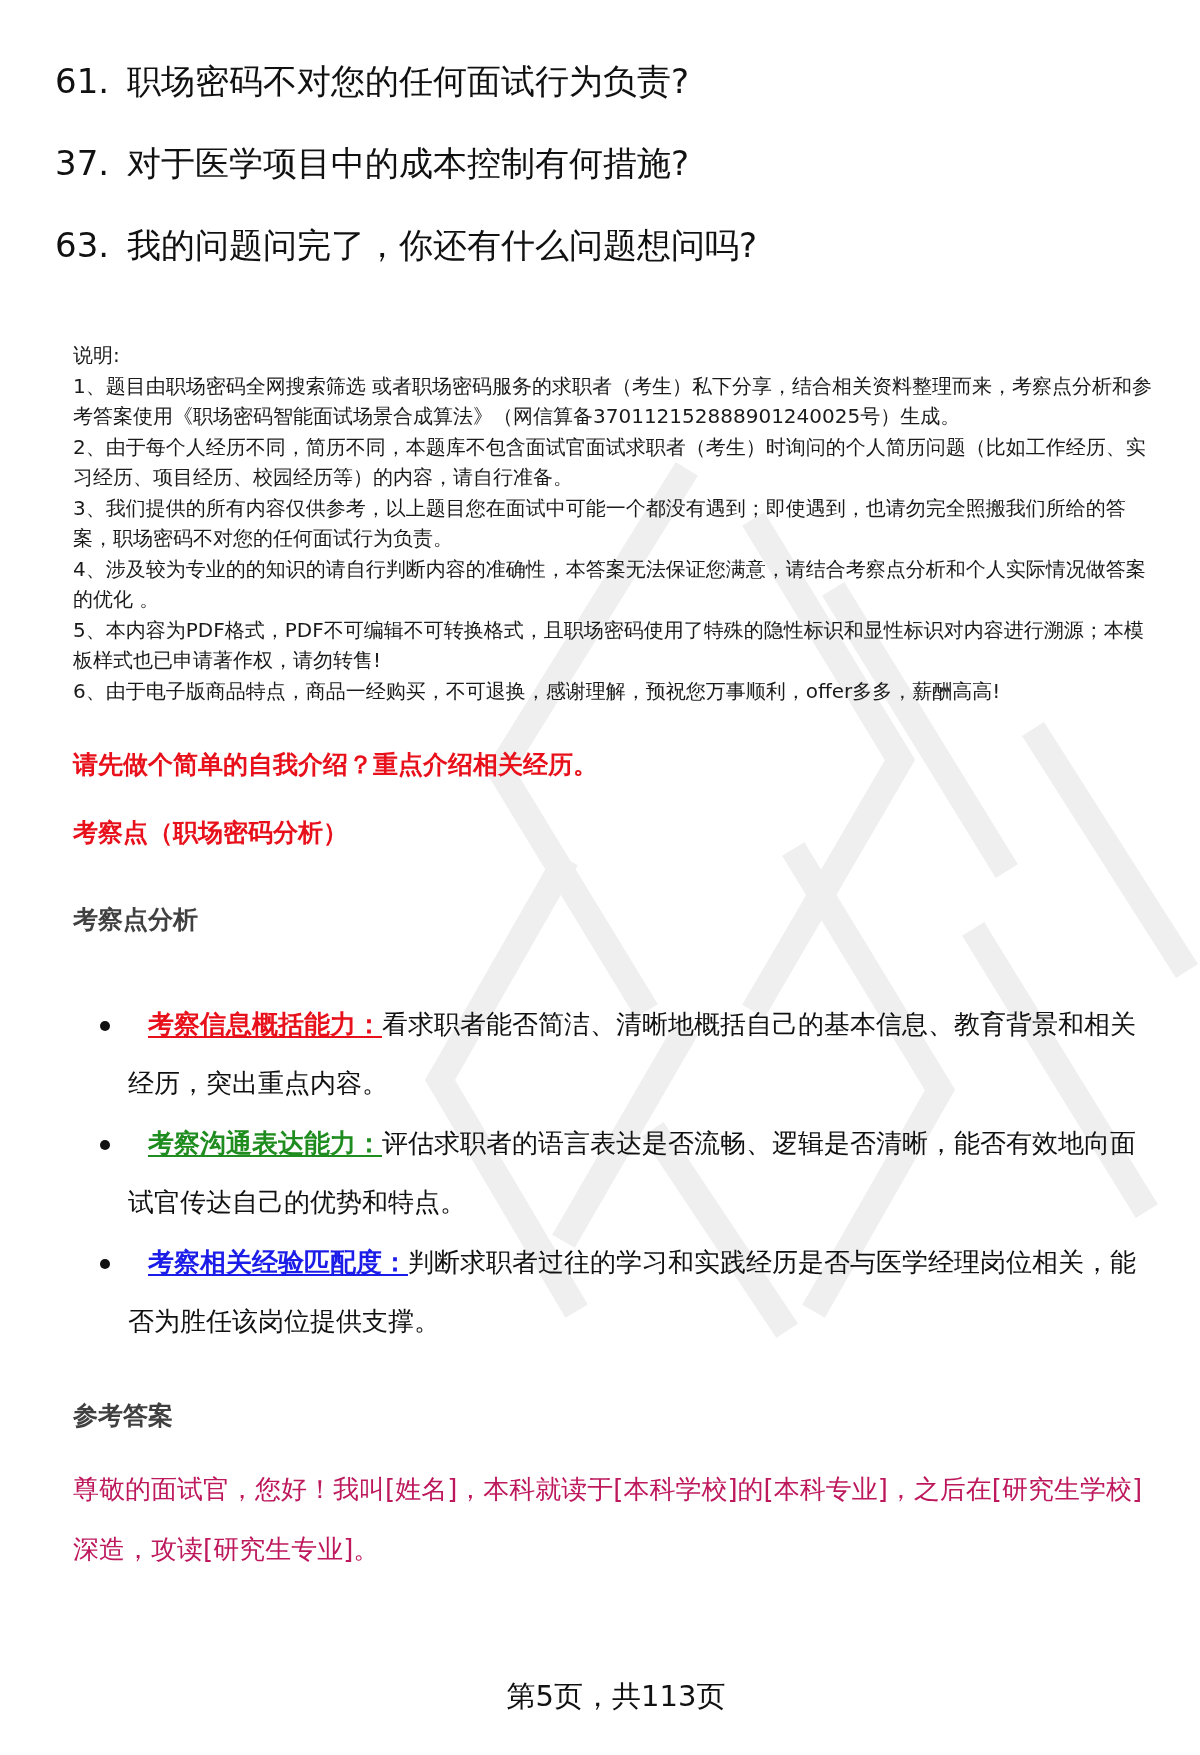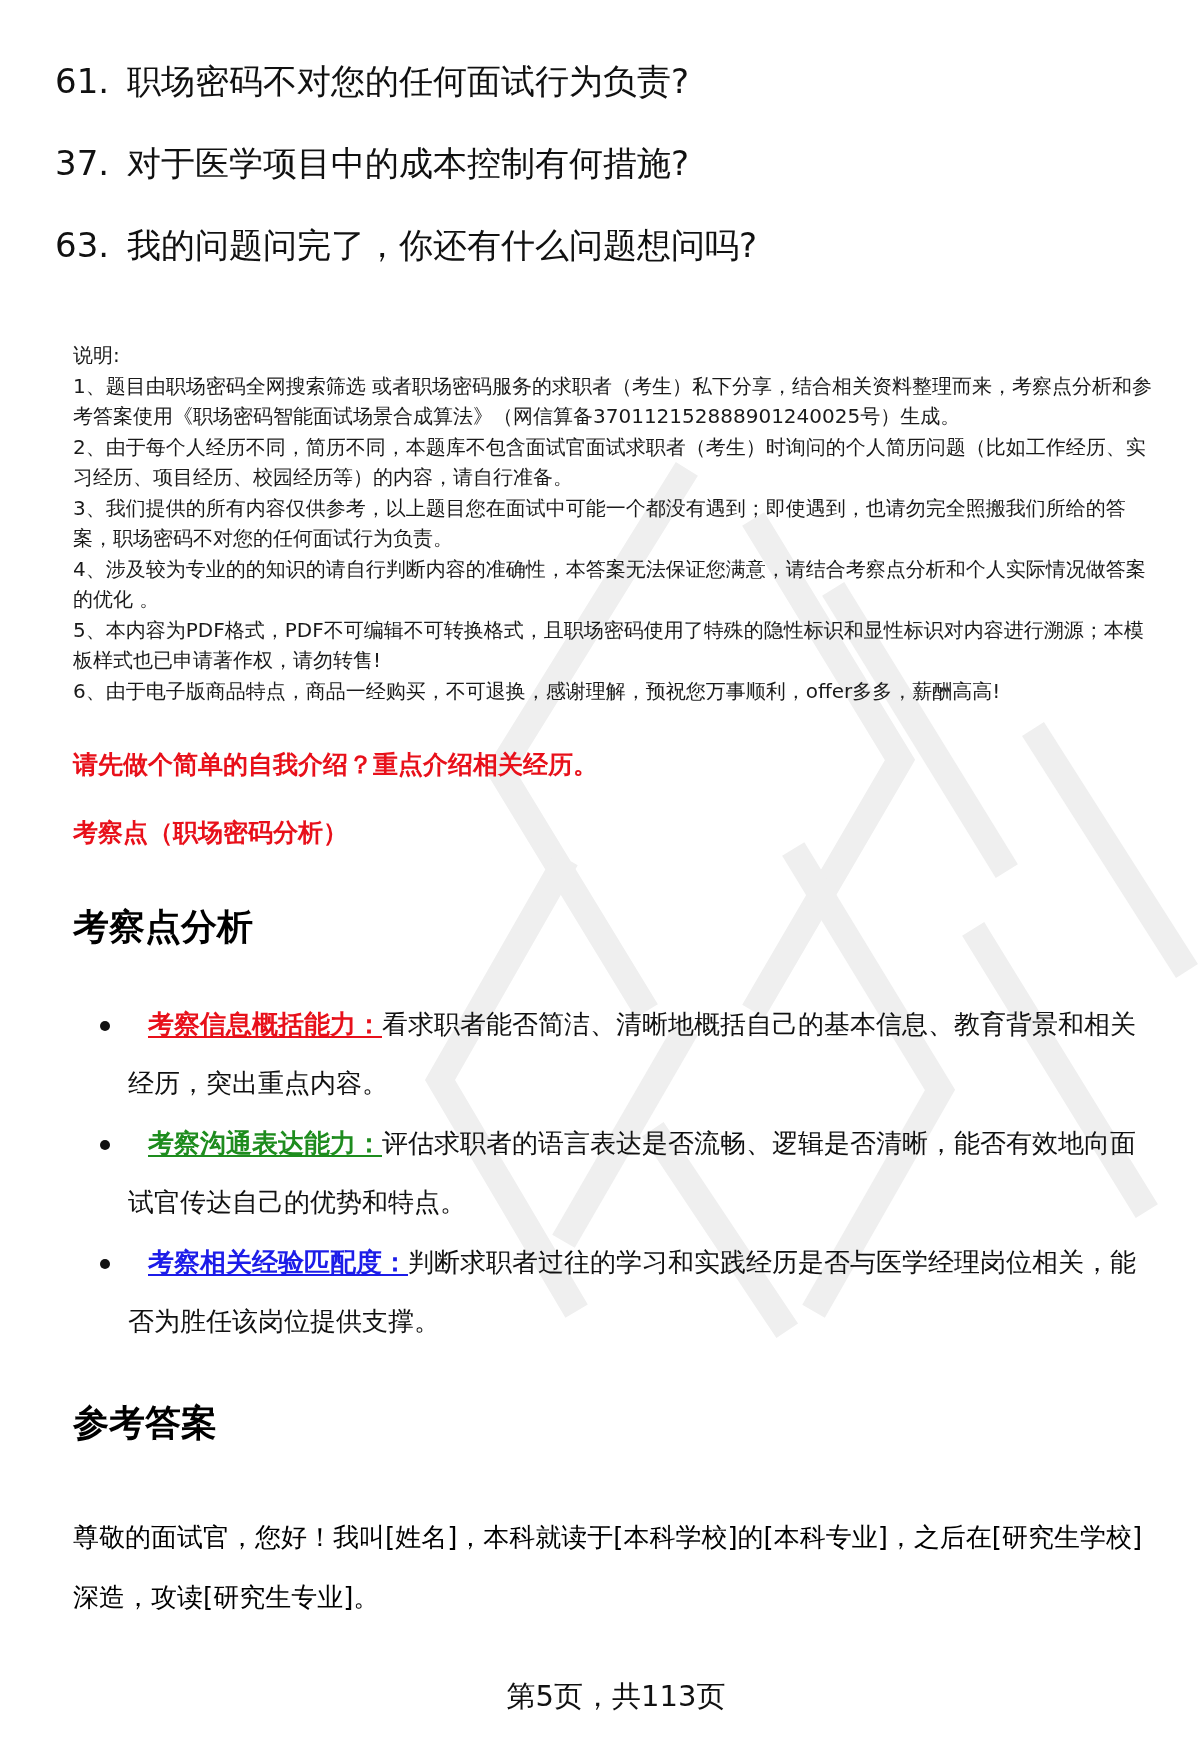--- a/index.html
+++ b/index.html
@@ -58,23 +58,23 @@
       position: absolute;
       left: 73px;
       font-size: 25px;
       font-weight: bold;
       color: #e8101a;
       white-space: nowrap;
     }
     .section-title {
       position: absolute;
       left: 73px;
-      font-size: 36px;
+      font-size: 25px;
       font-weight: bold;
-      color: #000000;
+      color: #404040;
       white-space: nowrap;
     }
 
     .bullets {
       position: absolute;
       left: 100px;
       top: 995px;
       width: 1060px;
       margin: 0;
       padding: 0;
@@ -103,25 +103,25 @@
       text-underline-offset: 3px;
       margin-left: 20px;
     }
     .label.red { color: #e8101a; }
     .label.blue { color: #1c1ce8; }
     .label.green { color: #1e8c1e; }
 
     .answer {
       position: absolute;
       left: 73px;
-      top: 1507px;
+      top: 1459px;
       width: 1090px;
       font-size: 26px;
       line-height: 60px;
-      color: #000000;
+      color: #be185d;
       margin: 0;
     }
 
     .footer {
       position: absolute;
       left: 16px;
       width: 1200px;
       top: 1677px;
       text-align: center;
       font-size: 29px;

